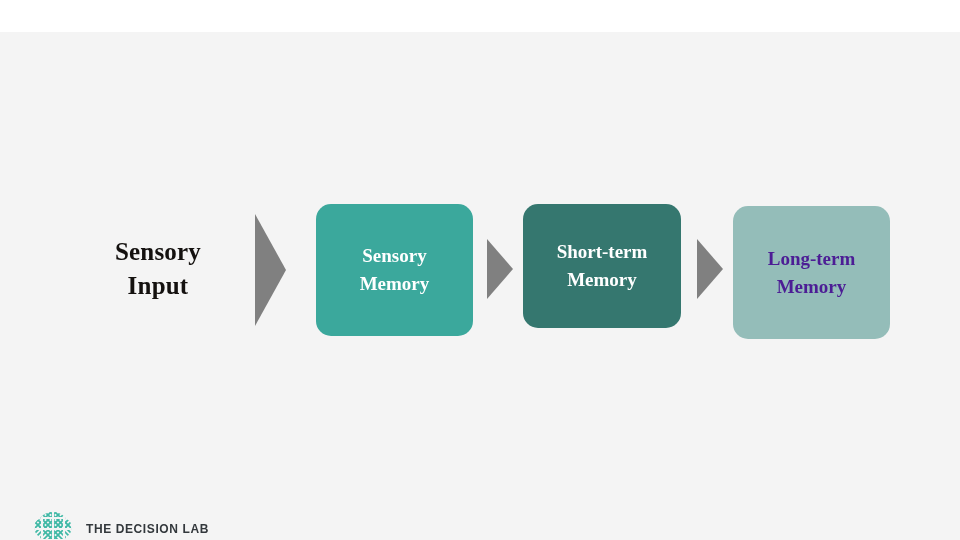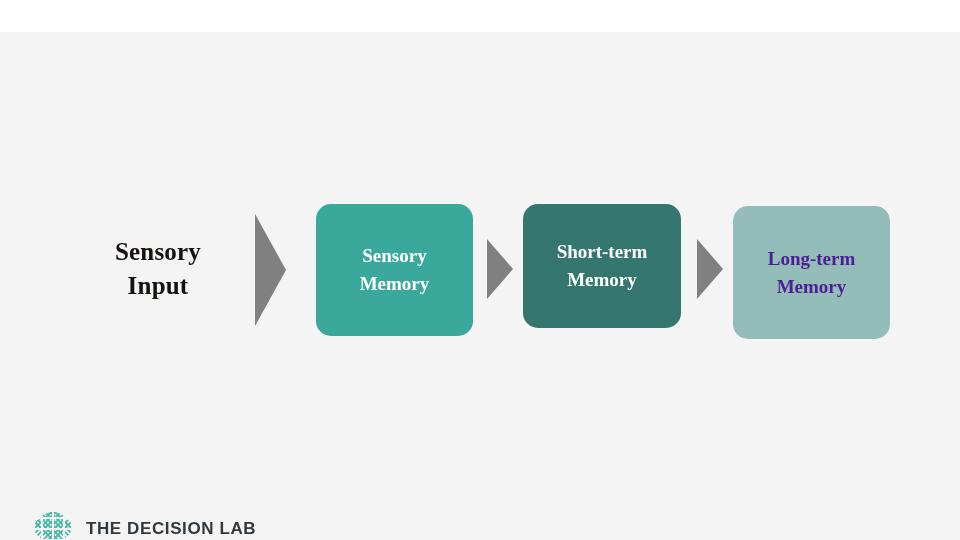--- a/index.html
+++ b/index.html
@@ -115,21 +115,21 @@
   }
   #logo-mark {
     width: 40px;
     height: 38px;
     display: block;
   }
   #logo-text {
     margin-left: 13px;
     font-family: "Liberation Sans", sans-serif;
     font-weight: bold;
-    font-size: 17px;
+    font-size: 12px;
     letter-spacing: 0.6px;
     color: #33383c;
     white-space: nowrap;
   }
 </style>
 </head>
 <body>
 
 <div id="slide" style="background: rgb(244, 244, 244); margin-top: 32px;">
 

